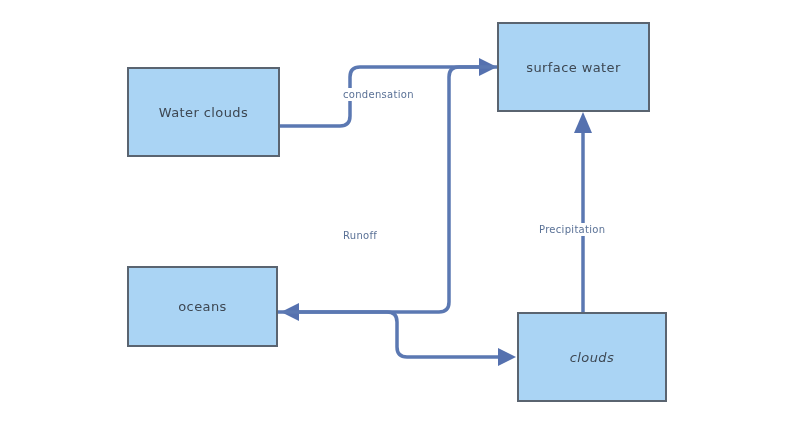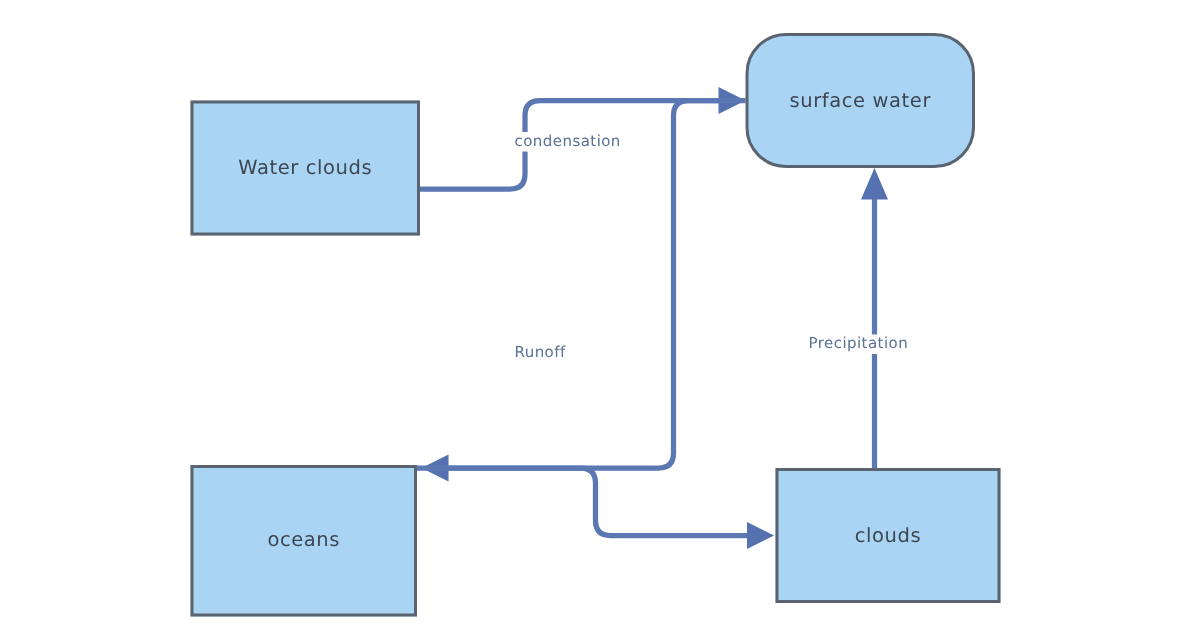--- a/index.html
+++ b/index.html
@@ -38,23 +38,23 @@
     border: 2px solid #5a6470;
     display: flex;
     align-items: center;
     justify-content: center;
     color: #3d4752;
     font-size: 13px;
     letter-spacing: 0.4px;
     text-align: center;
   }
   #node-water-vapor   { left: 127px; top: 67px;  width: 153px; height: 90px; }
-  #node-surface-water { left: 497px; top: 22px;  width: 153px; height: 90px; border-radius: 27px; }
-  #node-oceans        { left: 127px; top: 266px; width: 151px; height: 101px; margin-top: 44px; }
-  #node-clouds        { left: 517px; top: 312px; width: 150px; height: 90px; }
+  #node-surface-water { left: 497px; top: 22px;  width: 153px; height: 90px; }
+  #node-oceans        { left: 127px; top: 266px; width: 151px; height: 81px; }
+  #node-clouds        { left: 517px; top: 312px; width: 150px; height: 90px; font-style: italic; }
   .edge-label {
     position: absolute;
     background: #ffffff;
     color: #5a7196;
     font-size: 10px;
     letter-spacing: 0.3px;
     padding: 1px 3px;
     white-space: nowrap;
   }
   #label-condensation  { left: 340px; top: 88px;  }

